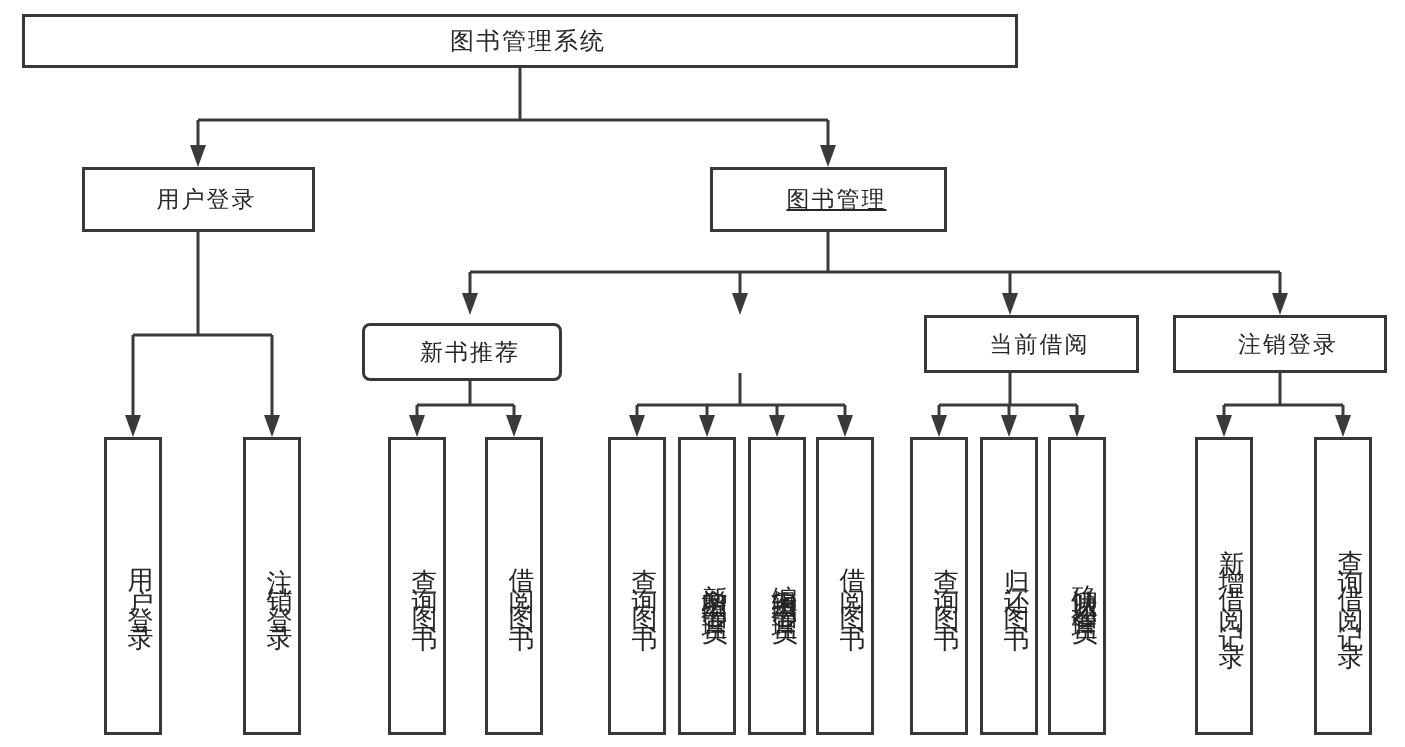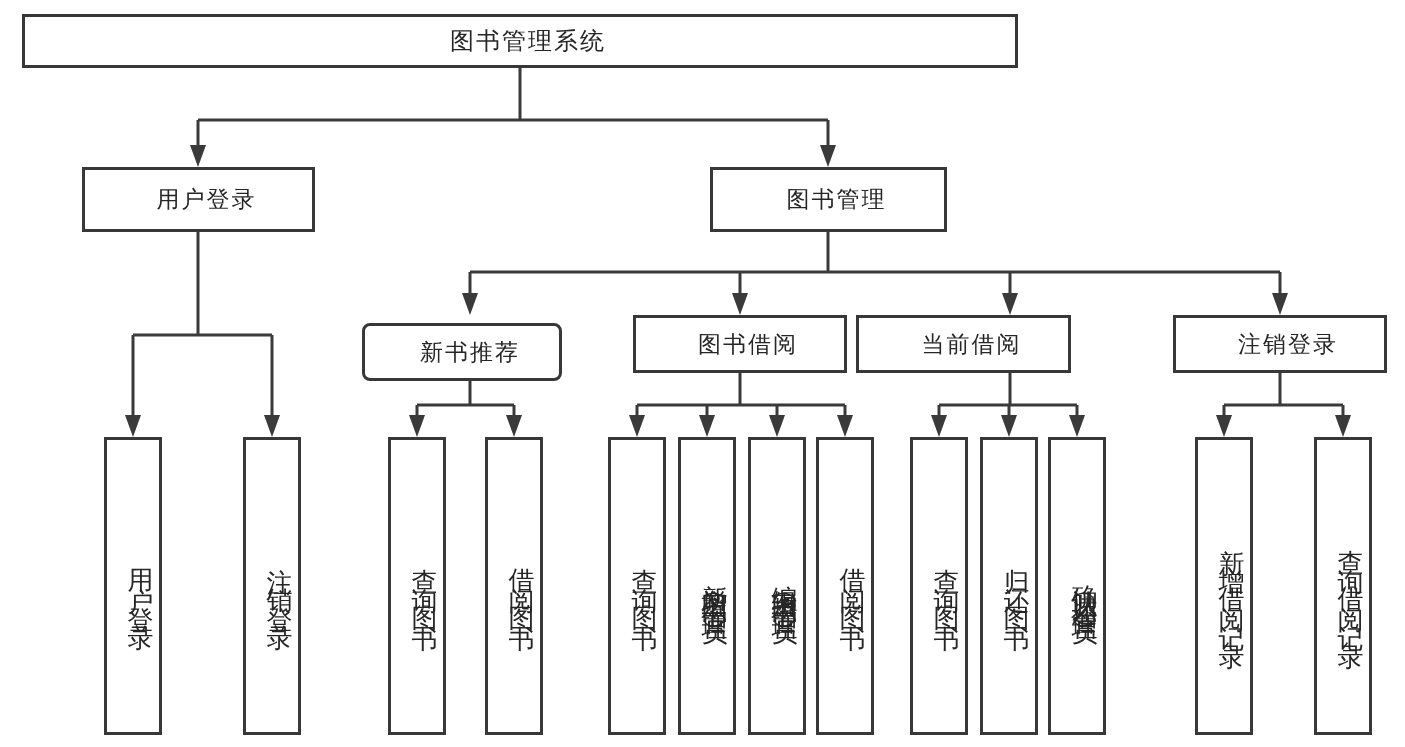--- a/index.html
+++ b/index.html
@@ -91,31 +91,28 @@
     </g>
   </svg>
 
   <div class="box root-box" style="left:22px;top:14px;width:996px;height:54px;">
     <span class="h-label">图书管理系统</span>
   </div>
 
   <div class="box" style="left:82px;top:167px;width:233px;height:65px;">
     <span class="h-label">用户登录</span>
   </div>
-  <div class="box" style="left:710px;top:167px;width:237px;height:65px;">
+  <div class="box" style="left:710px;top:167px;width:237px;height:65px;text-decoration:underline;">
     <span class="h-label">图书管理</span>
   </div>
 
   <div class="box" style="left:362px;top:323px;width:200px;height:58px;border-radius:8px;">
     <span class="h-label">新书推荐</span>
   </div>
-  <div class="box" style="left:633px;top:315px;width:214px;height:58px;">
-    <span class="h-label">图书借阅</span>
-  </div>
-  <div class="box" style="left:856px;top:315px;width:215px;height:58px;text-align:right;">
+  <div class="box" style="left:924px;top:315px;width:215px;height:58px;text-align:right;">
     <span class="h-label">当前借阅</span>
   </div>
   <div class="box" style="left:1173px;top:315px;width:214px;height:58px;">
     <span class="h-label">注销登录</span>
   </div>
 
   <div class="box leaf" style="left:104px;">
     <span class="v-label" style="letter-spacing: 19px;">用户登录</span>
   </div>
   <div class="box leaf" style="left:243px;">

